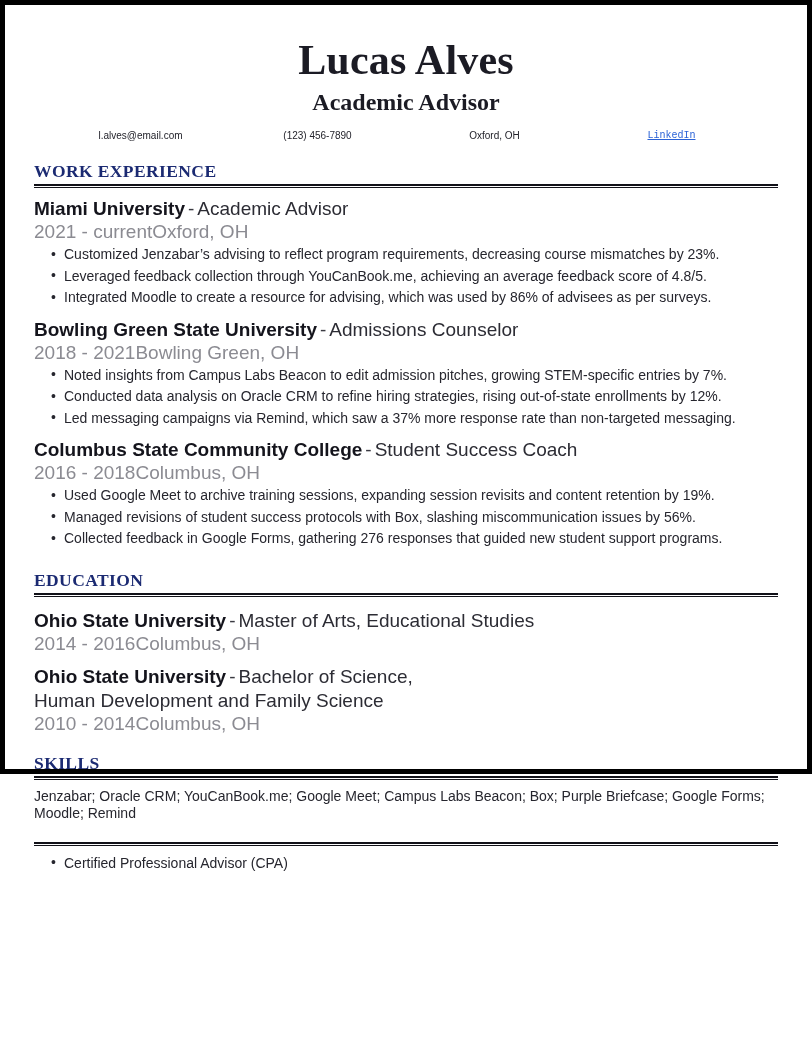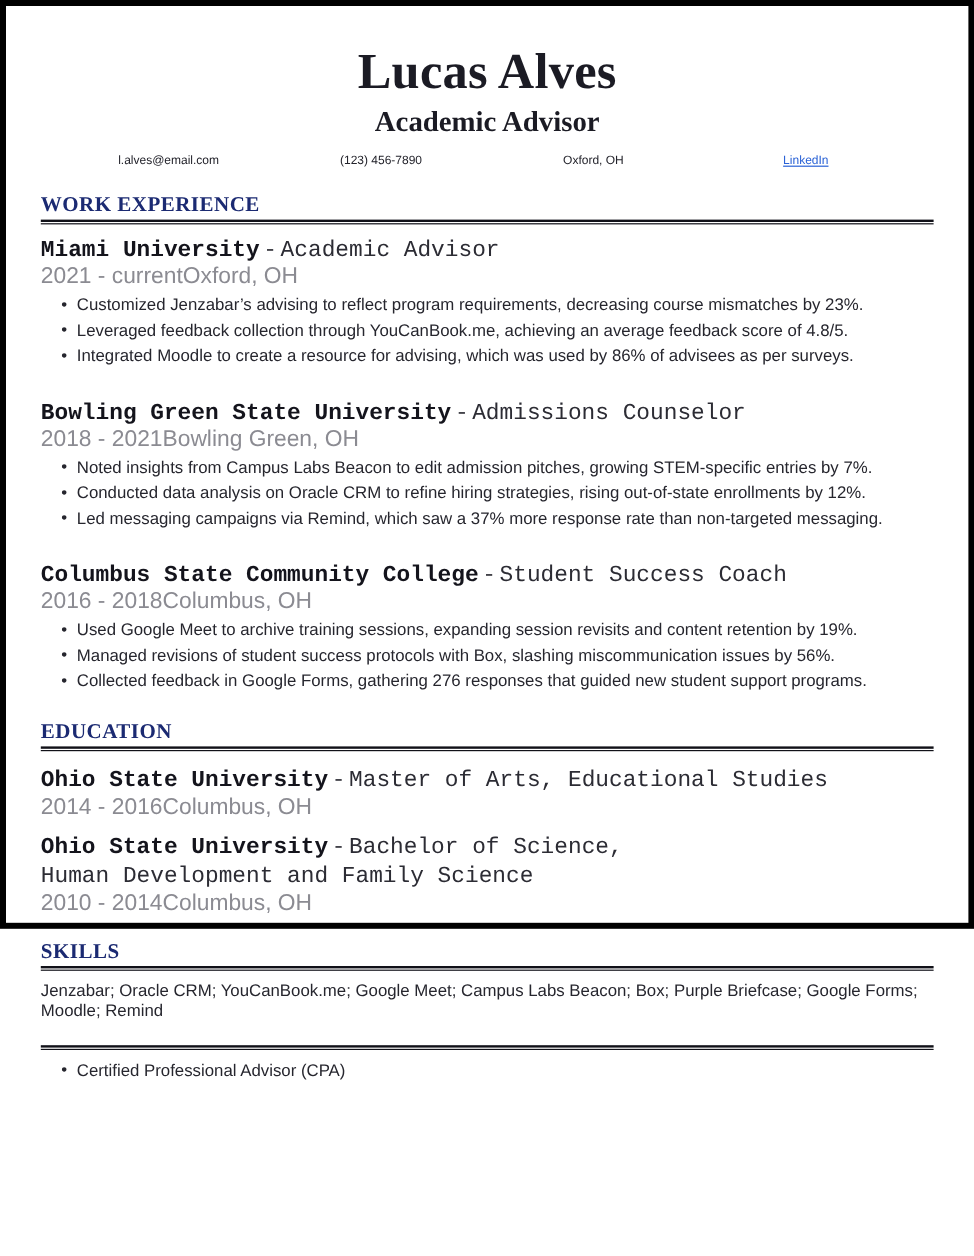--- a/index.html
+++ b/index.html
@@ -54,20 +54,21 @@
     align-items: center;
     font-size: 10px;
     color: #23232b;
     margin: 12px 18px 0 18px;
   }
   .contact > div { flex: 1 1 0; text-align: center; }
   .contact > div:first-child { text-align: center; }
   .contact a {
     color: #2a62d6;
     text-decoration: underline;
+    font-family: Liberation Mono, monospace;
   }
 
   
   .section { margin-top: 20px; }
   .sec-head {
     font-family: "Liberation Serif", serif;
     font-weight: bold;
     font-size: 17.5px;
     line-height: 20px;
     letter-spacing: 0.4px;
@@ -77,24 +78,24 @@
   }
   .rule {
     height: 0;
     border-top: 2.5px solid #111118;
     border-bottom: 1px solid #111118;
     margin: 1px 0 0 0;
     padding-top: 1px;
   }
 
   
-  .entry { margin-top: 24px; }
+  .entry { margin-top: 9px; }
   .entry:first-of-type { margin-top: 9px; }
   .entry-head {
-    font-family: Liberation Mono, monospace;
+    font-family: Liberation Sans, sans-serif;
     font-size: 19px;
     line-height: 24px;
     color: #2c2c34;
   }
   .entry-head .org {
     font-weight: bold;
     color: #14141c;
   }
   .entry-head .dash {
     color: #3a3a42;

